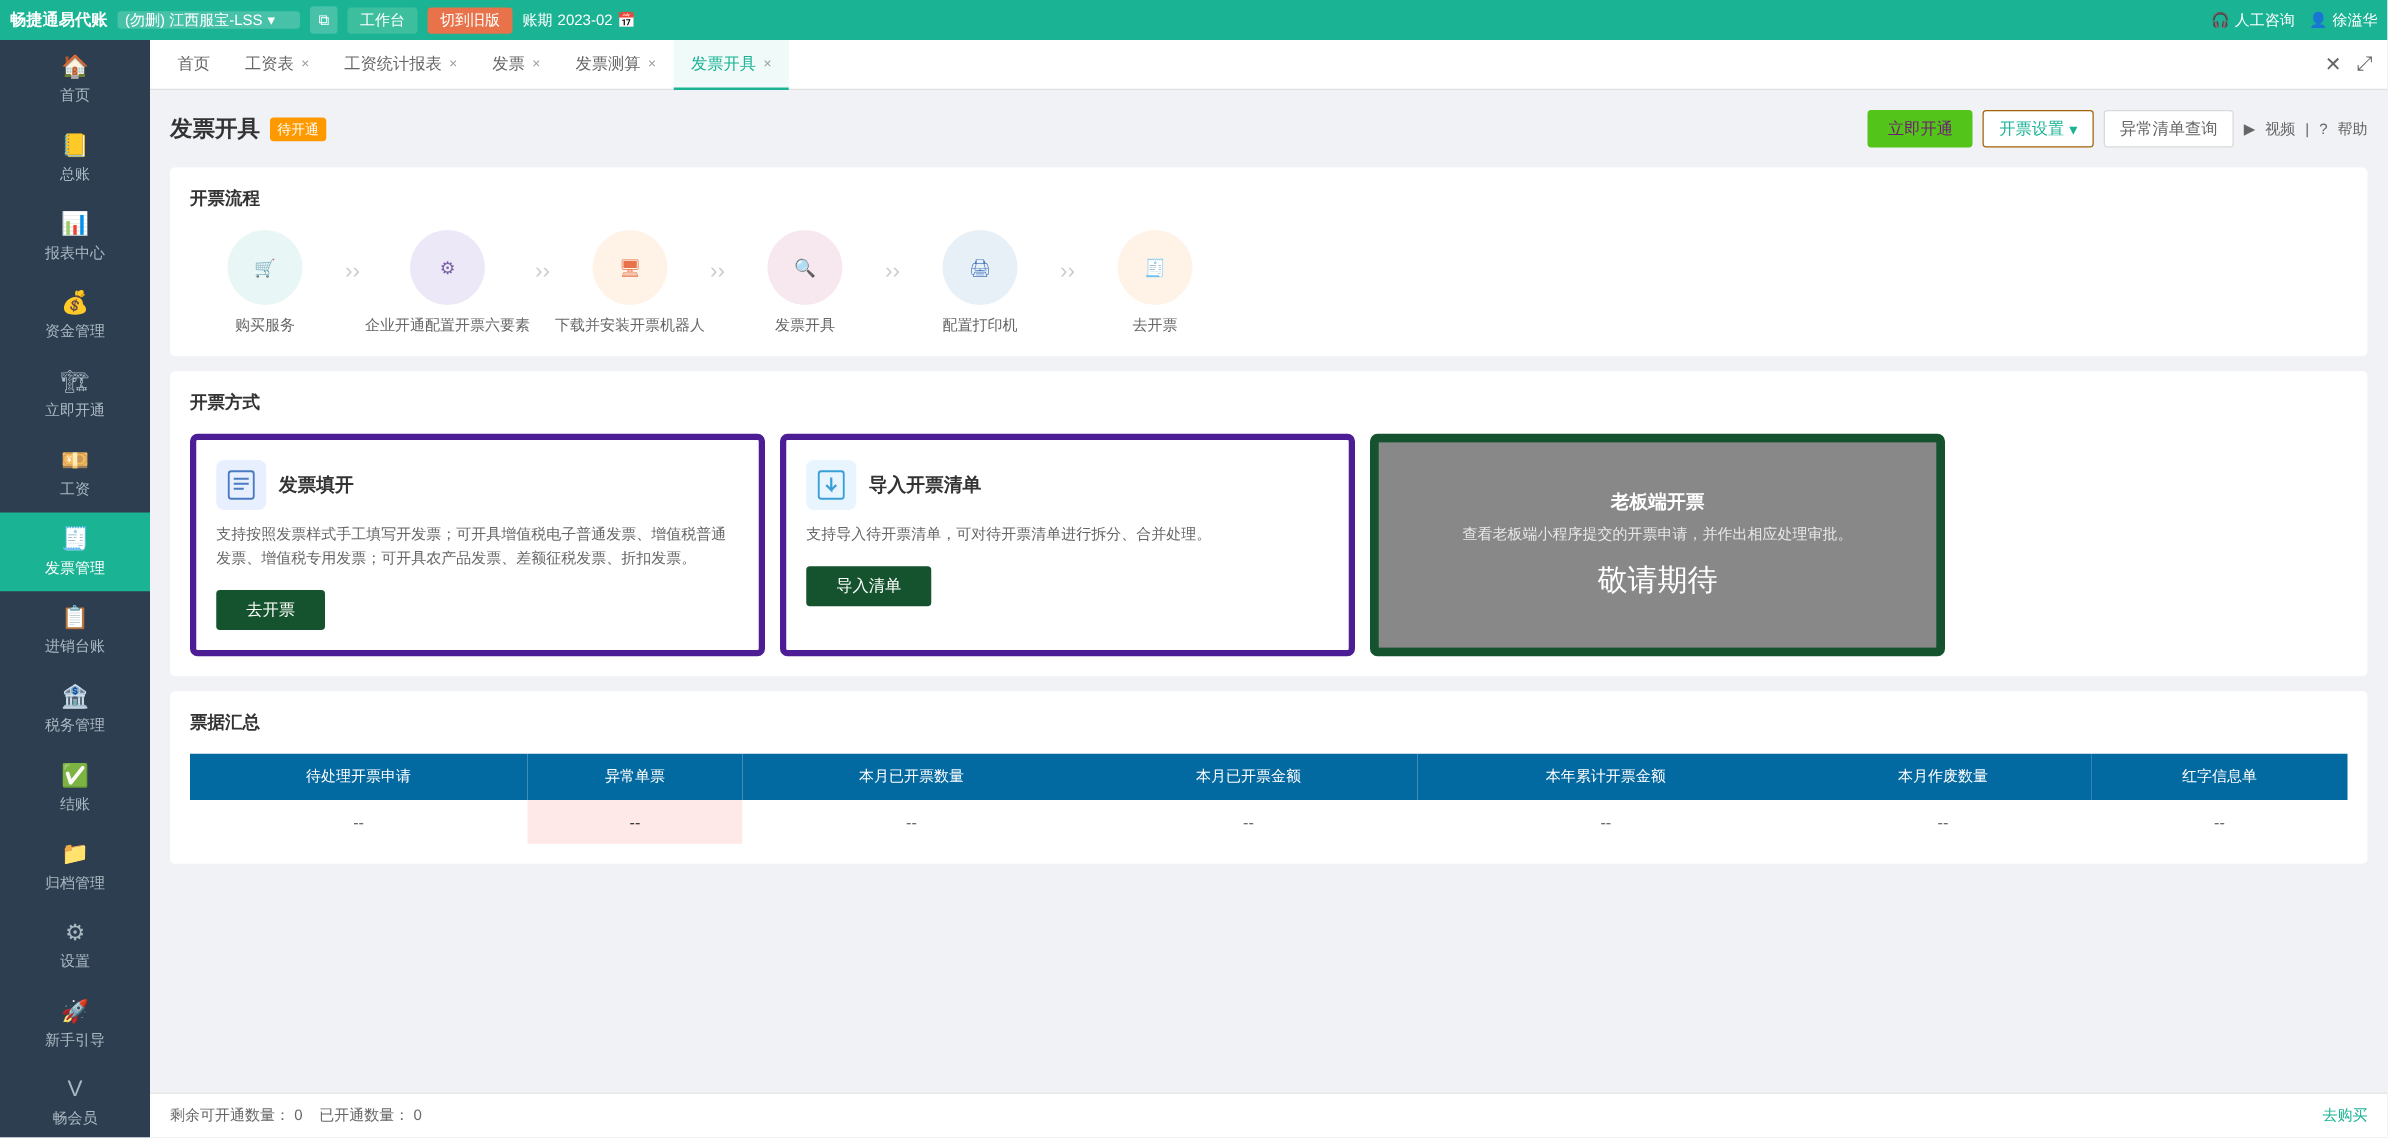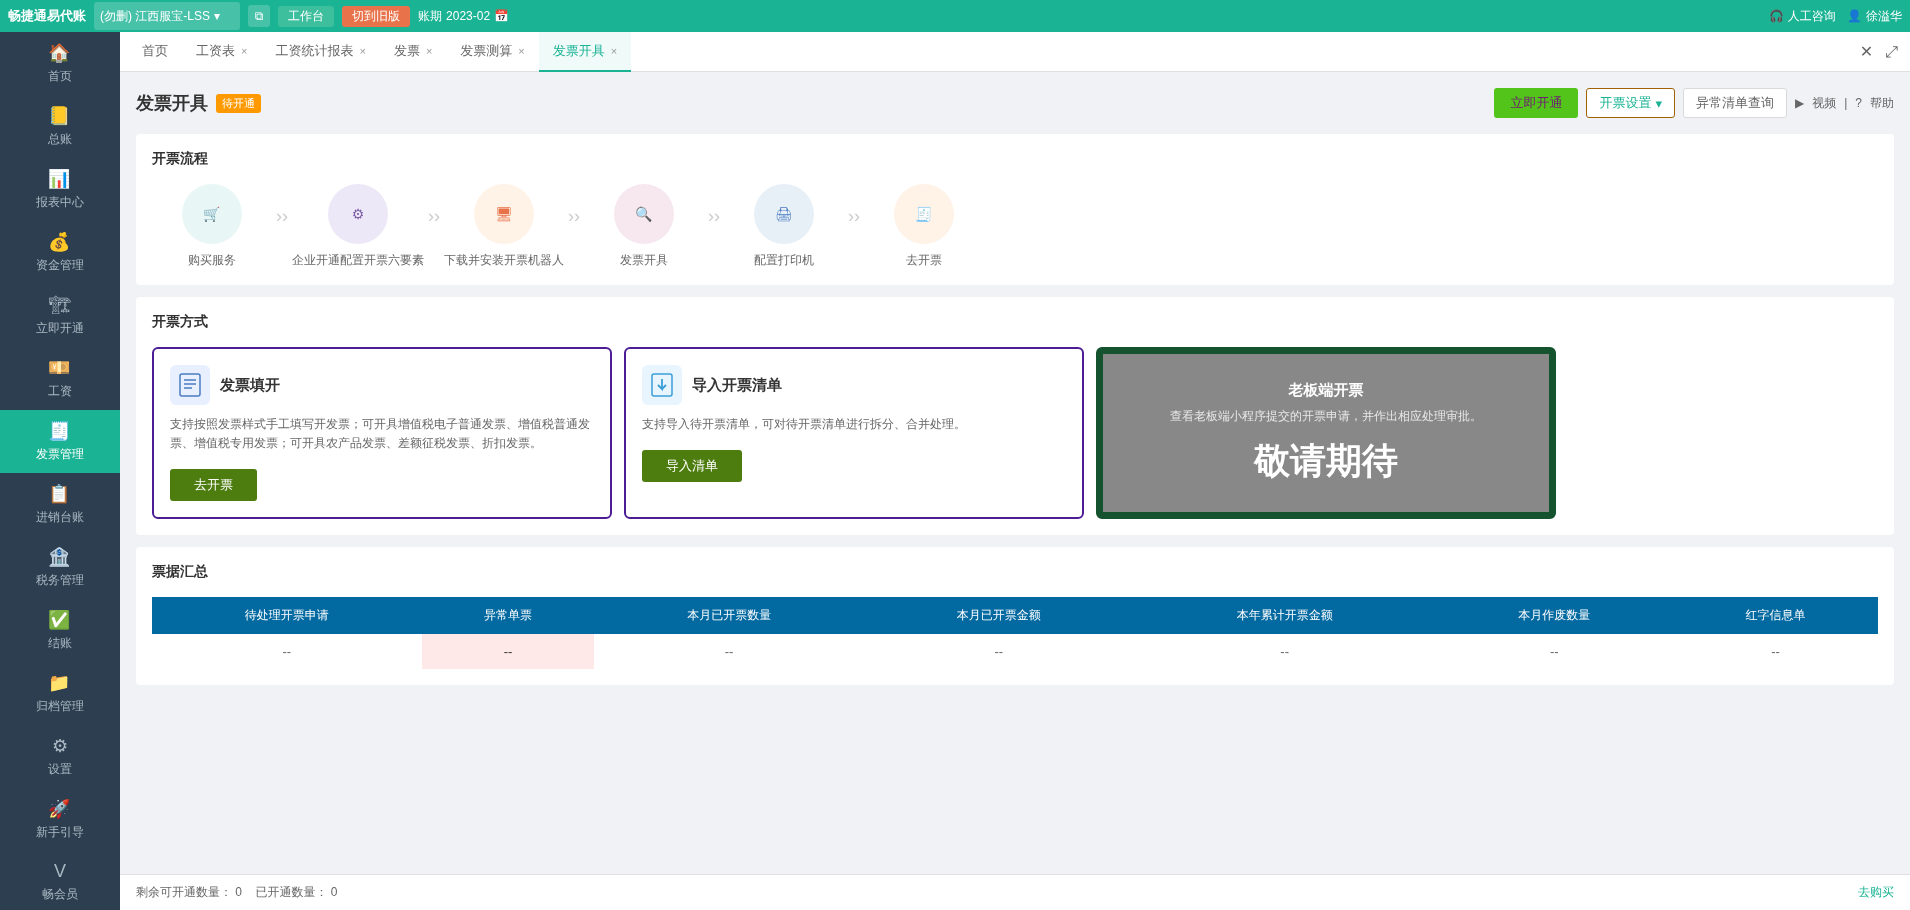--- a/index.html
+++ b/index.html
@@ -2,21 +2,21 @@
 <html><head>
   <meta charset="utf-8">
   <style>
     * { box-sizing: border-box; margin: 0; padding: 0; }
     body { font-family: 'Microsoft YaHei', Arial, sans-serif; font-size: 13px; background: #f0f2f5; color: #333; height: 910px; overflow: hidden; }
 
     
     .top-bar { height: 32px; background: #1ab394; display: flex; align-items: center; padding: 0 8px; justify-content: space-between; }
     .top-bar-left { display: flex; align-items: center; gap: 8px; }
     .app-logo { color: white; font-size: 13px; font-weight: bold; }
-    .company-selector { background: rgba(255,255,255,0.2); color: white; border: none; font-size: 12px; padding: 2px 20px 2px 6px; border-radius: 3px; height: 28px; display: flex; align-items: center; gap: 4px; cursor: pointer; position: relative; }
+    .company-selector { background: rgba(255,255,255,0.2); color: white; border: none; font-size: 12px; padding: 2px 20px 2px 6px; border-radius: 3px; height: 14px; display: flex; align-items: center; gap: 4px; cursor: pointer; position: relative; }
     .company-selector span { color: white; font-size: 12px; }
     .top-bar-icons { display: flex; align-items: center; gap: 6px; }
     .icon-btn { background: rgba(255,255,255,0.2); color: white; border: none; width: 22px; height: 22px; border-radius: 3px; cursor: pointer; display: flex; align-items: center; justify-content: center; font-size: 12px; }
     .top-bar-right { display: flex; align-items: center; gap: 12px; color: white; font-size: 12px; }
     .work-station-btn { background: #3dbf9e; color: white; border: none; font-size: 12px; padding: 2px 10px; border-radius: 3px; cursor: pointer; }
     .old-version-btn { background: #e8734a; color: white; border: none; font-size: 12px; padding: 2px 10px; border-radius: 3px; cursor: pointer; }
     .period-info { display: flex; align-items: center; gap: 4px; color: white; font-size: 12px; }
 
     
     .layout { display: flex; height: 878px; }
@@ -65,31 +65,31 @@
 
     .icon-buy { background: #e8f7f5; color: #1ab394; }
     .icon-config { background: #ede8f7; color: #7b5ea7; }
     .icon-download { background: #fff3e8; color: #e8734a; }
     .icon-taxdisk { background: #f7e8f0; color: #c0578a; }
     .icon-printer { background: #e8f0f7; color: #4a7bc0; }
     .icon-invoice { background: #fff3e8; color: #e8a23a; }
 
     
     .method-cards { display: flex; gap: 12px; }
-    .method-card { flex: 1; border: 2px solid #4c1d95; border-radius: 6px; padding: 16px; max-width: 460px; }
+    .method-card { flex: 1; border: 5px solid #4c1d95; border-radius: 6px; padding: 16px; max-width: 460px; }
     .method-card-header { display: flex; align-items: center; gap: 10px; margin-bottom: 10px; }
     .method-card-icon { width: 40px; height: 40px; background: #e8f0ff; border-radius: 6px; display: flex; align-items: center; justify-content: center; font-size: 20px; color: #4a7bc0; }
     .method-card-title { font-size: 15px; font-weight: bold; color: #333; }
     .method-card-desc { font-size: 12px; color: #666; line-height: 1.6; margin-bottom: 16px; }
-    .btn-green { background: #4d7c0f; color: white; border: none; padding: 7px 24px; border-radius: 3px; cursor: pointer; font-size: 13px; }
+    .btn-green { background: #14532d; color: white; border: none; padding: 7px 24px; border-radius: 3px; cursor: pointer; font-size: 13px; }
     .method-card-old { flex: 1; border: 7px solid #14532d; border-radius: 6px; padding: 16px; max-width: 460px; background: #888; position: relative; overflow: hidden; }
     .method-card-old-overlay { position: absolute; inset: 0; background: #888; display: flex; flex-direction: column; justify-content: center; align-items: center; }
     .old-title { color: white; font-size: 15px; font-weight: bold; margin-bottom: 8px; }
     .old-desc { color: rgba(255,255,255,0.8); font-size: 12px; text-align: center; margin-bottom: 12px; }
-    .coming-soon { font-size: 36px; font-weight: bold; color: white; }
+    .coming-soon { font-size: 24px; font-weight: normal; color: white; }
 
     
     .summary-table { width: 100%; border-collapse: collapse; }
     .summary-table th { background: #0369a1; color: white; padding: 10px 8px; text-align: center; font-size: 12px; font-weight: normal; border: none; }
     .summary-table td { padding: 10px 8px; text-align: center; font-size: 13px; color: #666; background: white; border: none; }
     .summary-table td.highlight { background: #ffe8e8; color: #333; }
     .summary-table tr:nth-child(even) td { background: #fafafa; }
 
     
     .page-footer { height: 36px; background: white; border-top: 1px solid #e0e0e0; display: flex; align-items: center; padding: 0 16px; justify-content: space-between; font-size: 12px; color: #666; gap: 28px; }

